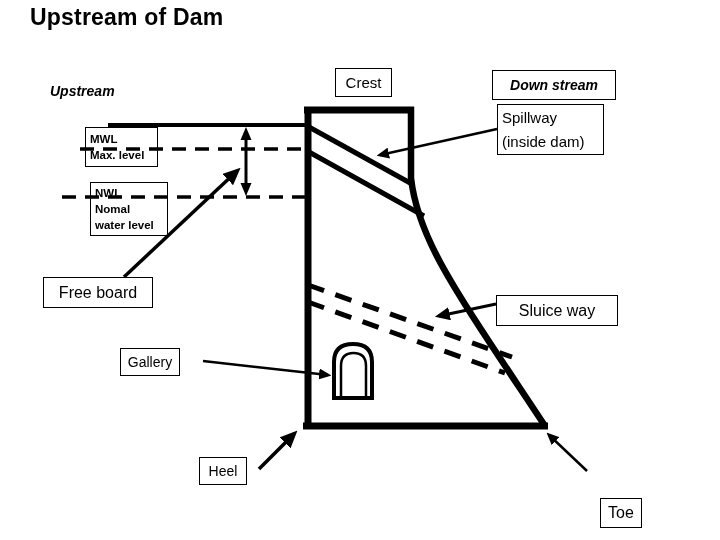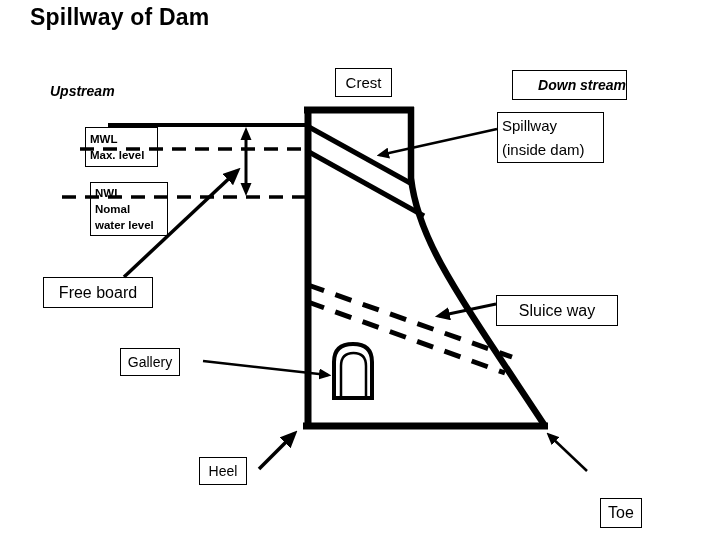--- a/index.html
+++ b/index.html
@@ -33,33 +33,33 @@
     pointer-events:none;z-index:5;
   }
   svg .ink{stroke:#000;fill:none;}
   svg .head{fill:#000;stroke:none;}
 </style>
 </head>
 <body>
 
 <div class="slide">
 
-  <div class="title">Spillway of Dam</div>
+  <div class="title">Upstream of Dam</div>
 
   <div class="free-label" style="left:50px;top:83px;">Upstream</div>
 
   <div class="lbl-box center fs15" style="left:335px;top:68px;width:57px;height:29px;">
     <span>Crest</span>
   </div>
 
-  <div class="lbl-box center fs14 bi" style="left:512px;top:70px;width:115px;height:30px;align-items:flex-end;">
+  <div class="lbl-box center fs14 bi" style="left:492px;top:70px;width:124px;height:30px;">
     <span>Down stream</span>
   </div>
 
-  <div class="lbl-box left fs15 lh24" style="left:497px;top:112px;width:107px;height:51px;">
+  <div class="lbl-box left fs15 lh24" style="left:497px;top:104px;width:107px;height:51px;">
     <span>Spillway</span>
     <span>(inside dam)</span>
   </div>
 
   <div class="lbl-box left small" style="left:90px;top:182px;width:78px;height:54px;">
     <span>NWL</span>
     <span>Nomal</span>
     <span>water level</span>
   </div>
 

